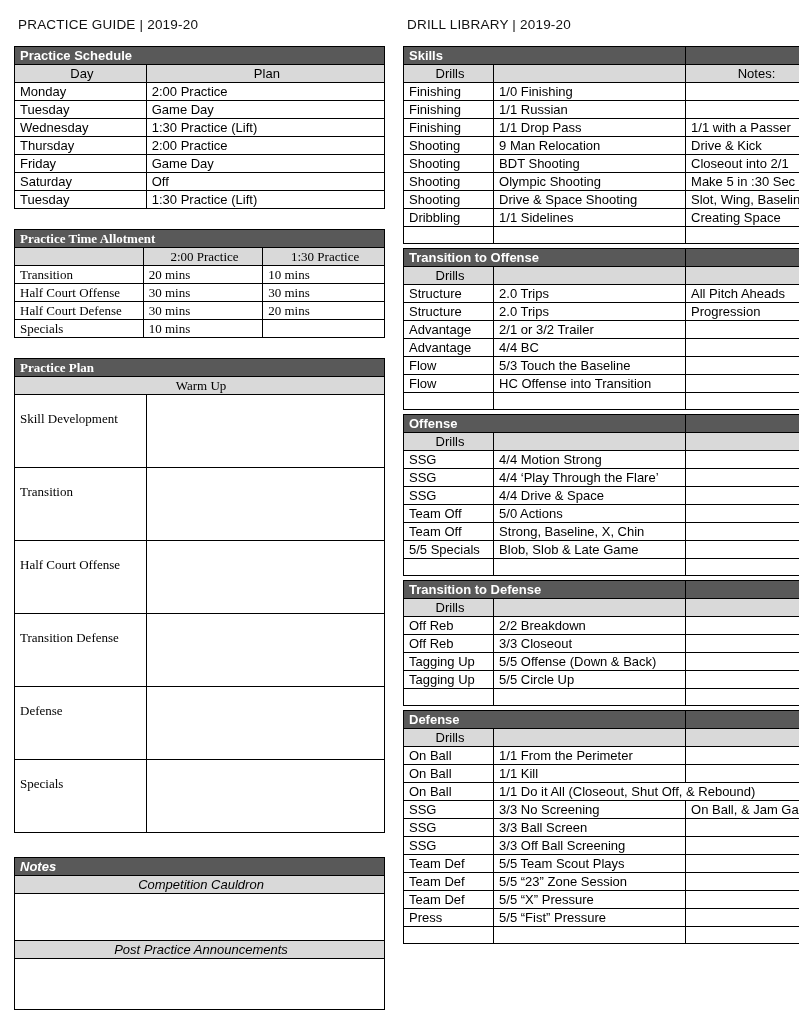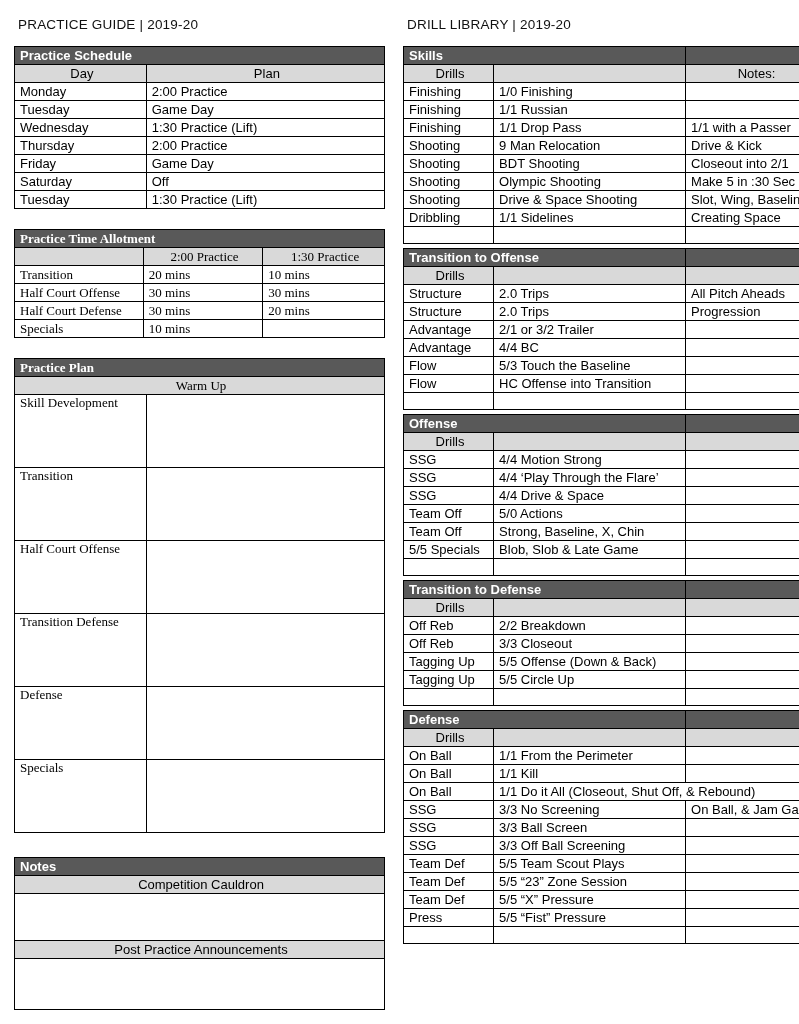--- a/index.html
+++ b/index.html
@@ -42,28 +42,28 @@
     vertical-align: middle;
   }
   td.hdr {
     background: var(--hdr-bg, #595959);
     color: #ffffff;
     font-weight: bold;
   }
   td.sub { background: var(--sub-bg, #d9d9d9); text-align: center; }
 
   .mt20 { margin-top: 20px; font-family: Liberation Serif, serif; }
-  .mt24 { margin-top: 24px; }
+  .mt24 { margin-top: 24px; font-style: italic; }
 
   
   table.plan tbody.fill td {
     height: 73px;
     vertical-align: top;
     line-height: 16px;
-    padding-top: 0;
+    padding-top: 16px;
   }
 
   
   tr.notes-space-0 td { height: 47px; }
   tr.notes-space-1 td { height: 51px; }
 
   
   #drill-tables table.tbl { margin-bottom: 4px; }
 </style>
 </head>

